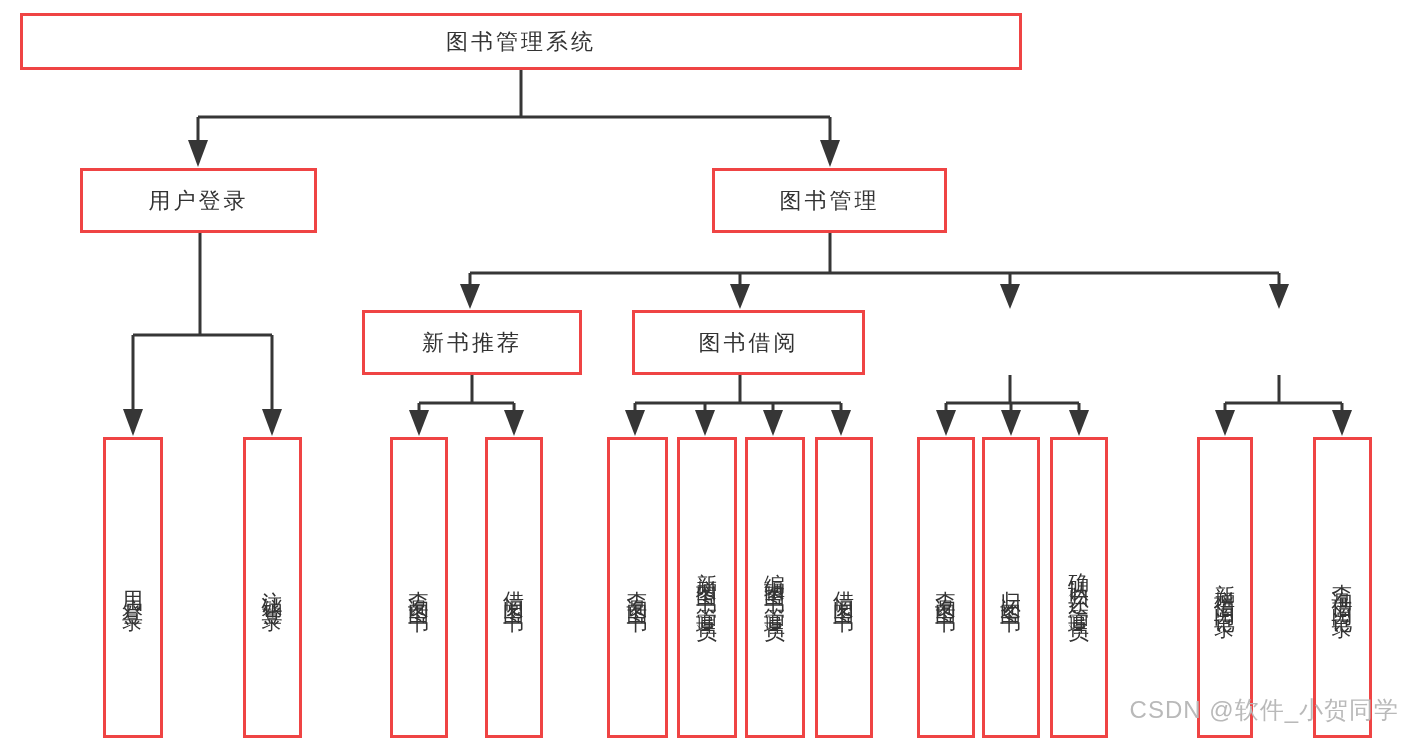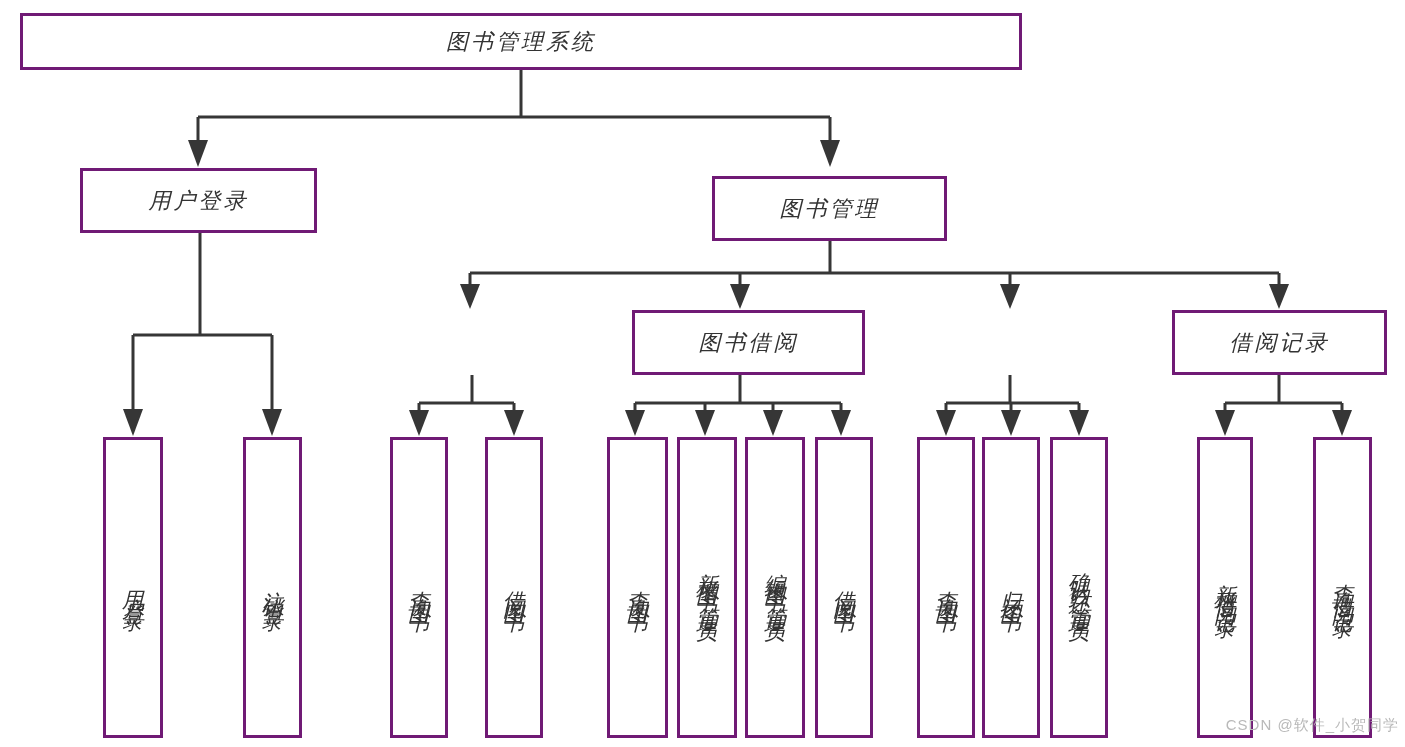--- a/index.html
+++ b/index.html
@@ -18,46 +18,45 @@
   #connectors {
     position: absolute;
     left: 0;
     top: 0;
     width: 1405px;
     height: 747px;
   }
   .box {
     position: absolute;
     box-sizing: border-box;
-    border: 3px solid #701a75;
+    border: 3px solid #ef4444;
     background: #ffffff;
     color: #333333;
     display: flex;
     align-items: center;
     justify-content: center;
     text-align: center;
-    font-style: italic;
   }
   .h-box {
     font-size: 22px;
     letter-spacing: 3px;
     line-height: 1;
     white-space: nowrap;
   }
   .v-box {
     writing-mode: vertical-rl;
     text-orientation: mixed;
     font-size: 21px;
     letter-spacing: 7px;
     line-height: 1;
   }
   
   .n-root            { left: 20px;   top: 13px;  width: 1002px; height: 57px; }
   .n-user-login      { left: 80px;   top: 168px; width: 237px;  height: 65px; }
-  .n-book-mgmt       { left: 712px;  top: 176px; width: 235px;  height: 65px; }
+  .n-book-mgmt       { left: 712px;  top: 168px; width: 235px;  height: 65px; }
   .n-new-book-rec    { left: 362px;  top: 310px; width: 220px;  height: 65px; }
   .n-book-borrow     { left: 632px;  top: 310px; width: 233px;  height: 65px; }
   .n-current-borrow  { left: 902px;  top: 310px; width: 215px;  height: 65px; }
   .n-borrow-records  { left: 1172px; top: 310px; width: 215px;  height: 65px; }
 
   .leaf { top: 437px; height: 301px; }
   .n-leaf-login        { left: 103px;  width: 60px; }
   .n-leaf-logout       { left: 243px;  width: 59px; }
   .n-leaf-rec-query    { left: 390px;  width: 58px; }
   .n-leaf-rec-borrow   { left: 485px;  width: 58px; }
@@ -67,22 +66,22 @@
   .n-leaf-bb-borrow    { left: 815px;  width: 58px; }
   .n-leaf-cb-query     { left: 917px;  width: 58px; }
   .n-leaf-cb-return    { left: 982px;  width: 58px; }
   .n-leaf-cb-confirm   { left: 1050px; width: 58px; }
   .n-leaf-br-add       { left: 1197px; width: 56px; }
   .n-leaf-br-query     { left: 1313px; width: 59px; }
 
   #watermark {
     position: absolute;
     right: 6px;
-    bottom: 12px;
-    font-size: 15px;
+    bottom: 21px;
+    font-size: 24px;
     color: #b9b9b9;
     letter-spacing: 1px;
     white-space: nowrap;
   }
 </style>
 </head>
 <body>
 
 <div id="stage">
 
@@ -130,22 +129,22 @@
       <polygon points="1215,410 1235,410 1225,436"></polygon>
       <polygon points="1332,410 1352,410 1342,436"></polygon>
     </g>
   </svg>
 
   <div class="box h-box n-root">图书管理系统</div>
 
   <div class="box h-box n-user-login">用户登录</div>
   <div class="box h-box n-book-mgmt">图书管理</div>
 
+  <div class="box h-box n-new-book-rec">新书推荐</div>
   <div class="box h-box n-book-borrow">图书借阅</div>
-  <div class="box h-box n-borrow-records">借阅记录</div>
 
   <div class="box v-box leaf n-leaf-login">用户登录</div>
   <div class="box v-box leaf n-leaf-logout">注销登录</div>
 
   <div class="box v-box leaf n-leaf-rec-query">查询图书</div>
   <div class="box v-box leaf n-leaf-rec-borrow">借阅图书</div>
 
   <div class="box v-box leaf n-leaf-bb-query">查询图书</div>
   <div class="box v-box leaf n-leaf-bb-add">新增图书（管理员）</div>
   <div class="box v-box leaf n-leaf-bb-edit">编辑图书（管理员）</div>

